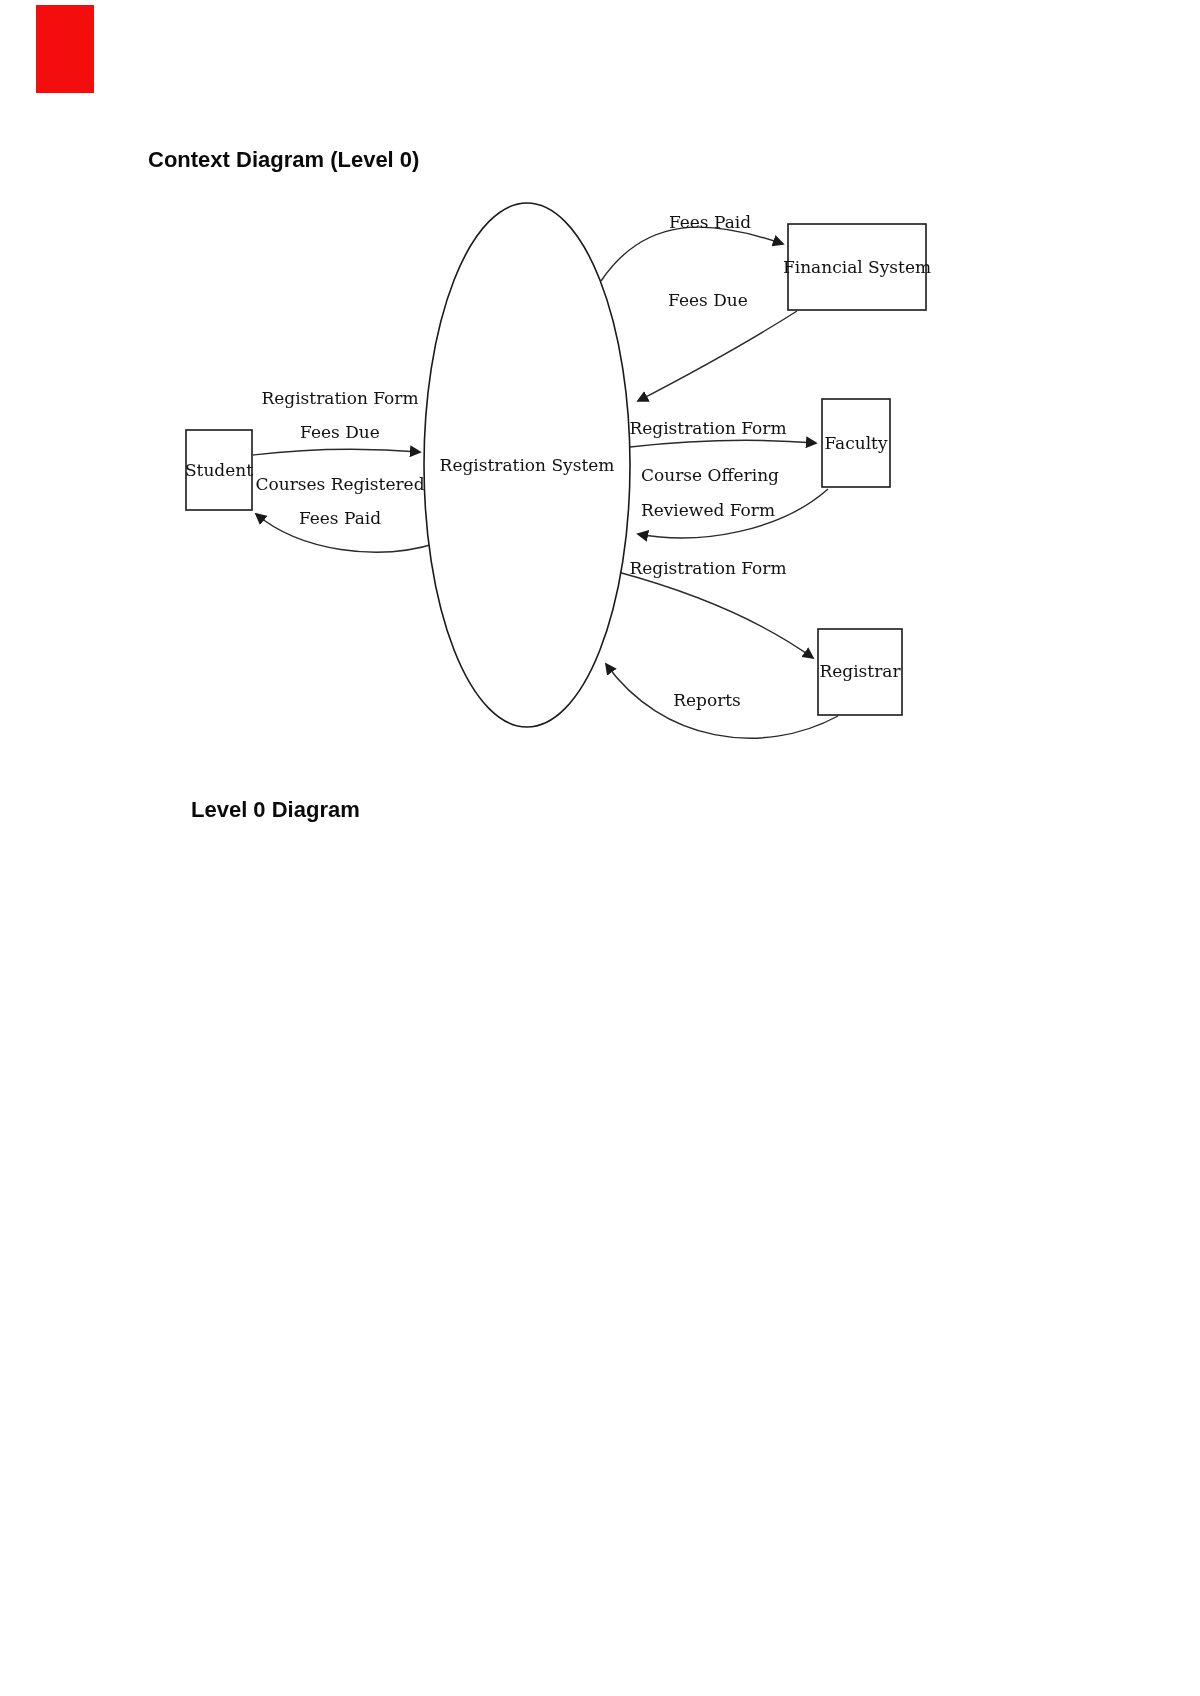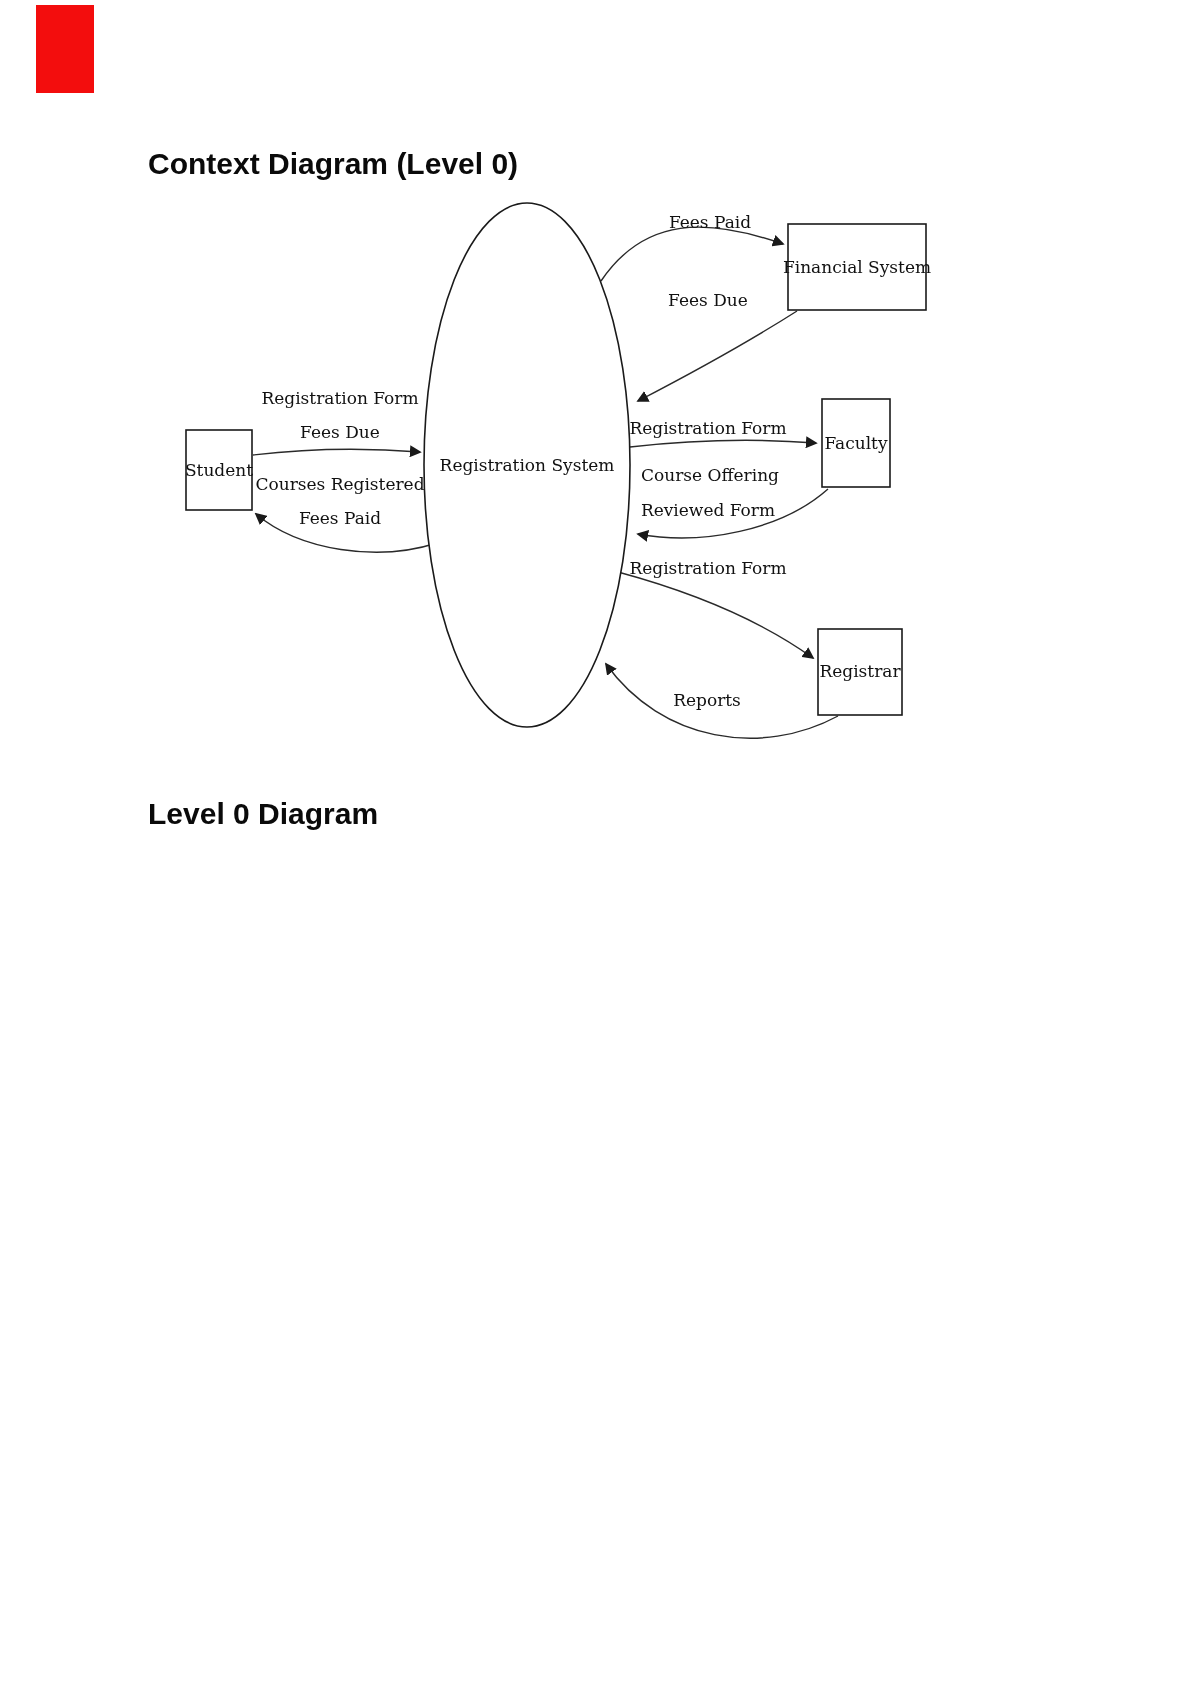--- a/index.html
+++ b/index.html
@@ -22,26 +22,26 @@
     width: 58px;
     height: 88px;
     background: #f30d0d;
   }
   .doc-heading {
     position: absolute;
     left: 148px;
     margin: 0;
     font-family: "Liberation Sans", sans-serif;
     font-weight: bold;
-    font-size: 30px;
+    font-size: 22px;
     color: #0a0a0a;
     white-space: nowrap;
   }
   #heading1 { top: 147px; }
-  #heading2 { top: 797px; }
+  #heading2 { top: 797px; margin-left: 43px; }
   .diagram-svg {
     position: absolute;
     left: 0;
     top: 0;
     width: 1200px;
     height: 860px;
   }
   .shape {
     fill: #ffffff;
     stroke: #1a1a1a;

